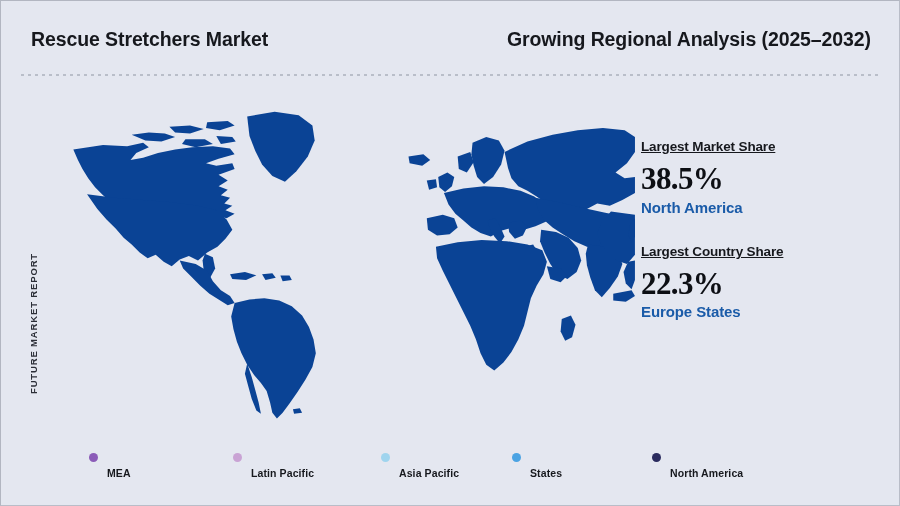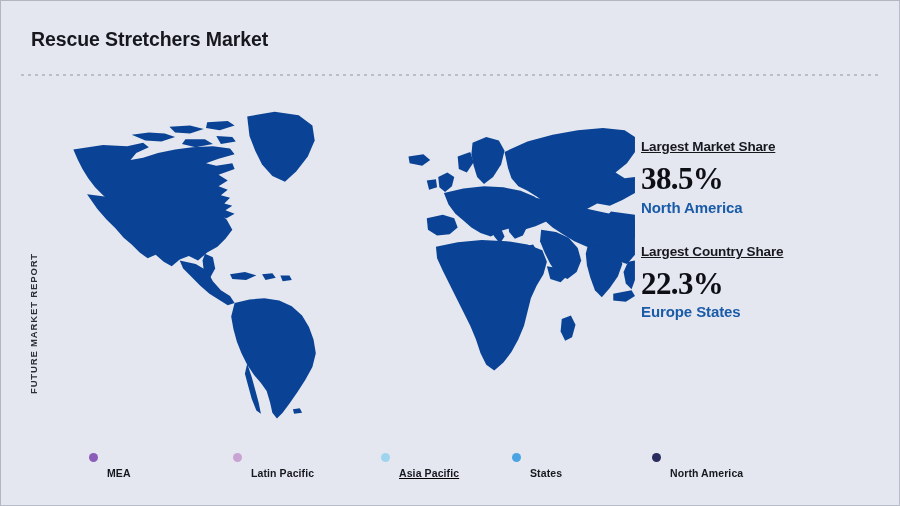--- a/index.html
+++ b/index.html
@@ -142,21 +142,21 @@
     display: flex;
     align-items: center;
   }
   .legend-item {
     display: flex;
     align-items: center;
     white-space: nowrap;
   }
   .legend-item:nth-child(1) { width: 144px; }
   .legend-item:nth-child(2) { width: 148px; }
-  .legend-item:nth-child(3) { width: 131px; text-decoration: underline; }
+  .legend-item:nth-child(3) { width: 131px; }
   .legend-item:nth-child(4) { width: 140px; }
   .legend-item:nth-child(5) { width: auto; }
   .legend-dot {
     width: 9px;
     height: 9px;
     border-radius: 50%;
     margin-right: 9px;
     flex: 0 0 auto;
   }
   .legend-text {
@@ -167,20 +167,21 @@
     margin-top: 32px;
   }
 </style>
 </head>
 <body>
 
 <div id="infographic">
 
   <div id="header">
     <div class="header-title">Rescue Stretchers Market</div>
+    <div class="header-title right">Growing Regional Analysis (2025–2032)</div>
   </div>
   <div id="header-divider"></div>
 
   <div id="brand-label">
     <span>FUTURE MARKET REPORT</span>
   </div>
 
   <div id="map-area">
     <svg viewBox="0 0 1000 563" preserveAspectRatio="xMidYMid meet">
       <g fill="#0a4395">

